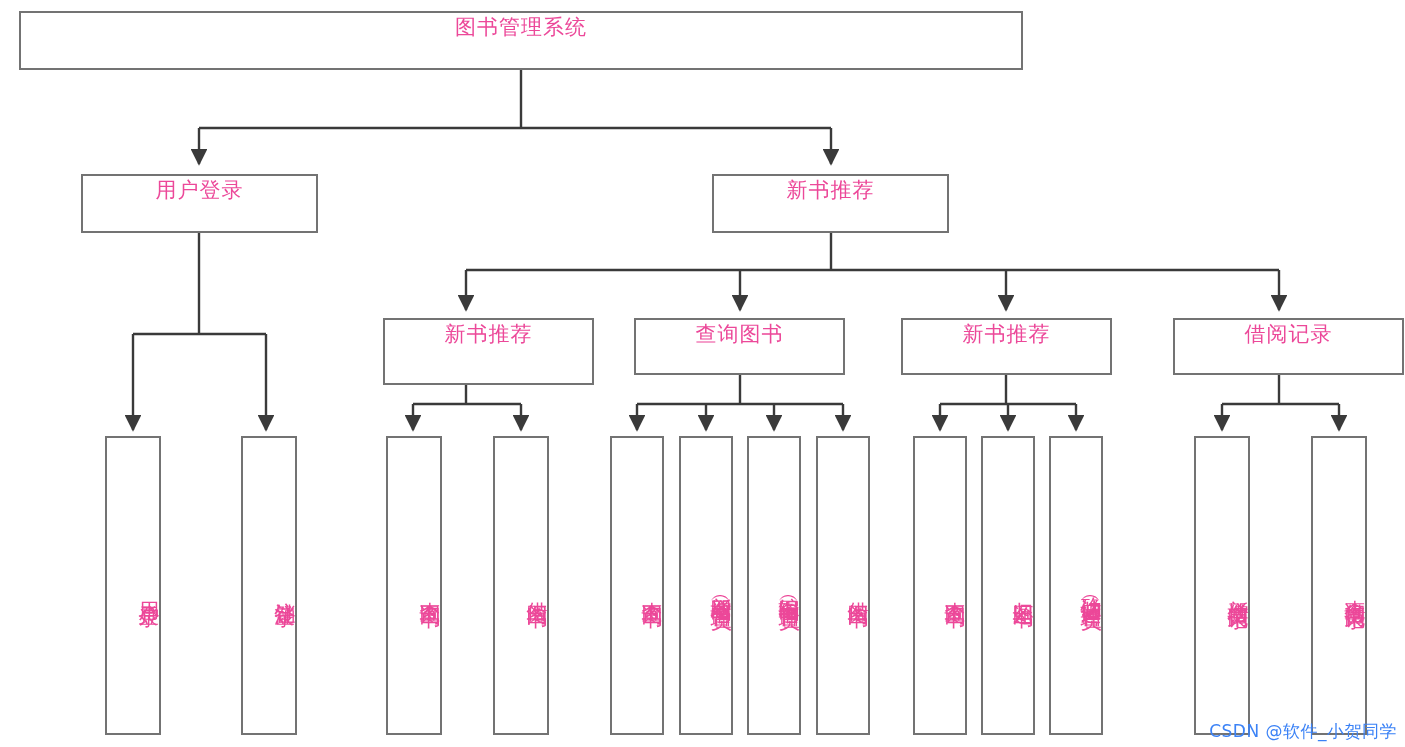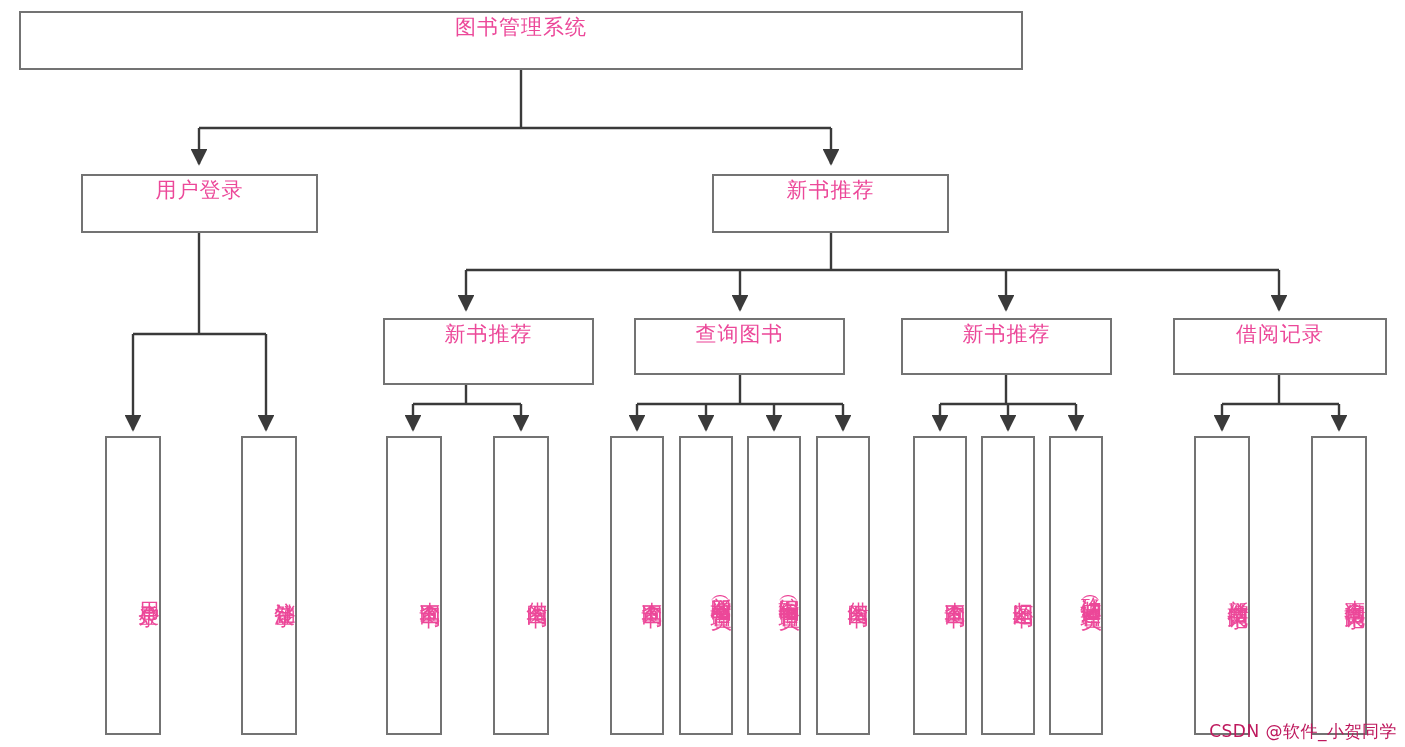--- a/index.html
+++ b/index.html
@@ -54,21 +54,21 @@
   }
   .node.vert .lbl {
     writing-mode: vertical-rl;
     text-orientation: upright;
   }
   #watermark {
     position: absolute;
     right: 8px;
     bottom: 4px;
     font-size: 17px;
-    color: #be185d;
+    color: #3b82f6;
     z-index: 5;
     white-space: nowrap;
     letter-spacing: 0.5px;
   }
 </style>
 </head>
 <body>
 
 <div id="canvas">
 
@@ -135,21 +135,21 @@
 
   <div class="node horiz" style="left:365px; top:318px; width:211px; height:67px;margin-left:18px;">
     <span class="lbl">新书推荐</span>
   </div>
   <div class="node horiz" style="left:634px; top:318px; width:211px; height:57px;">
     <span class="lbl">查询图书</span>
   </div>
   <div class="node horiz" style="left:901px; top:318px; width:211px; height:57px;">
     <span class="lbl">新书推荐</span>
   </div>
-  <div class="node horiz" style="left:1173px; top:318px; width:214px; height:57px;">
+  <div class="node horiz" style="left:1173px; top:318px; width:231px; height:57px;">
     <span class="lbl">借阅记录</span>
   </div>
 
   <div class="node vert" style="left:105px; top:436px; width:56px; height:299px;">
     <span class="lbl">用户登录</span>
   </div>
   <div class="node vert" style="left:241px; top:436px; width:56px; height:299px;">
     <span class="lbl">注销登录</span>
   </div>
 

